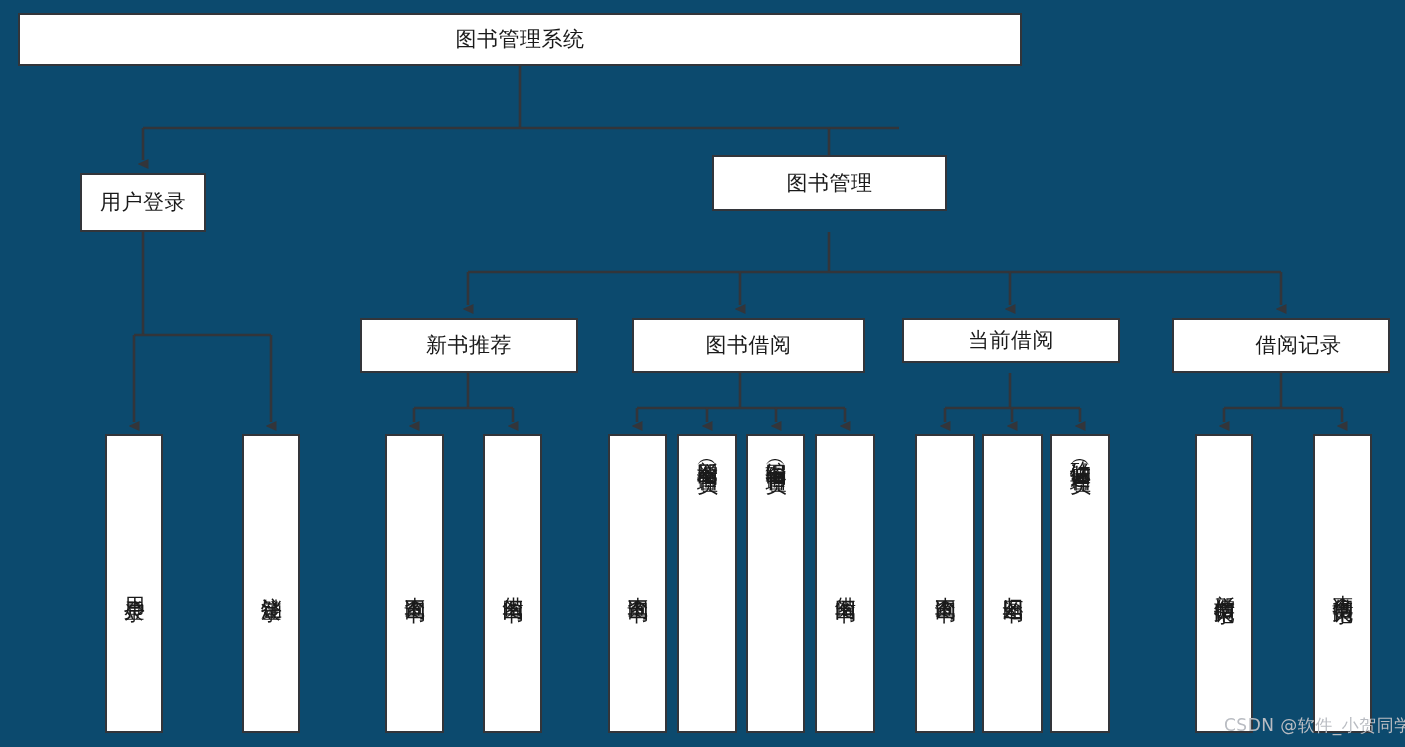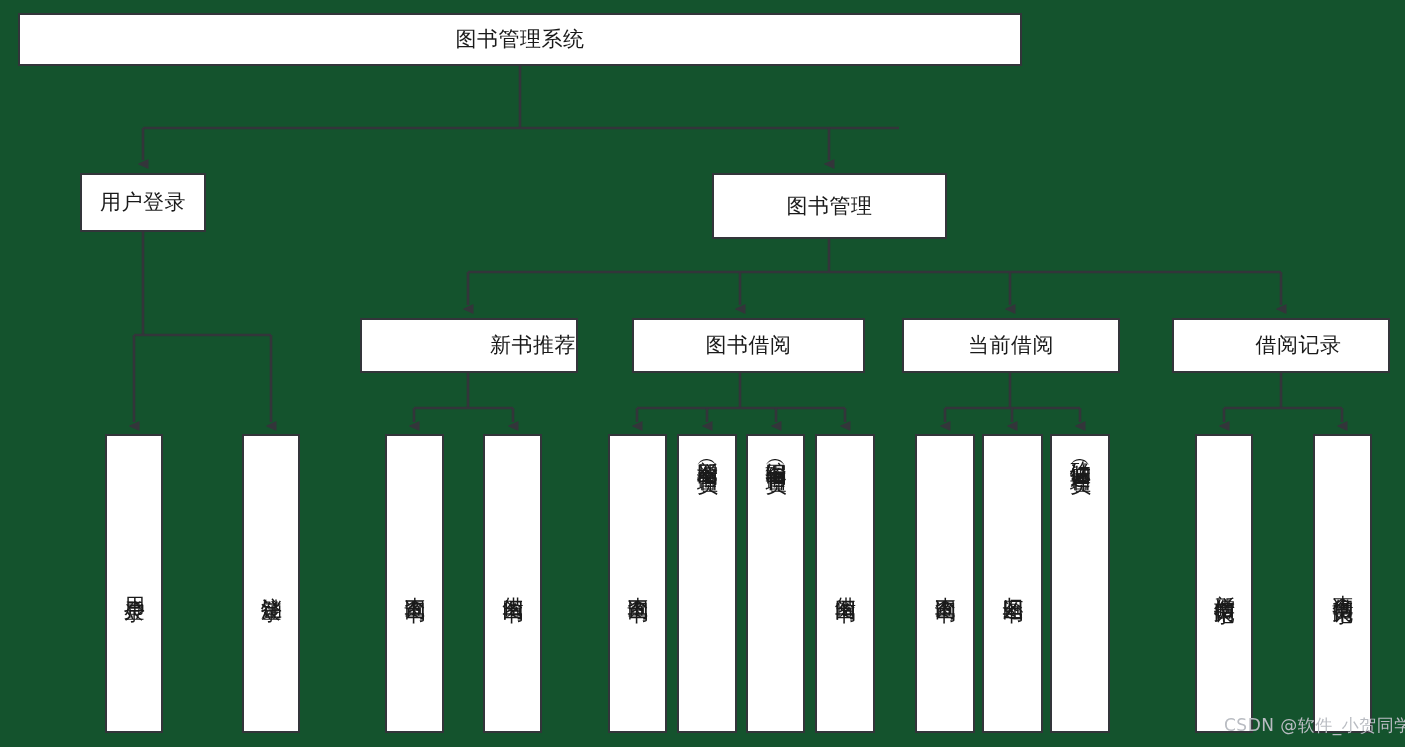--- a/index.html
+++ b/index.html
@@ -7,21 +7,21 @@
     padding: 0;
     background: #ffffff;
   }
   body {
     font-family: "DejaVu Sans", "Liberation Sans", sans-serif;
   }
   #canvas {
     position: relative;
     width: 1405px;
     height: 747px;
-    background: #14532d;
+    background: #0c4a6e;
     overflow: hidden;
   }
   #diagram-svg {
     position: absolute;
     left: 0;
     top: 0;
     width: 1405px;
     height: 747px;
   }
   .node-box {
@@ -125,31 +125,31 @@
     </g>
   </svg>
 
   <div class="node-box" style="left:18px; top:13px; width:1004px; height:53px;">
     <span class="node-label">图书管理系统</span>
   </div>
 
   <div class="node-box" style="left:80px; top:173px; width:126px; height:59px;">
     <span class="node-label">用户登录</span>
   </div>
-  <div class="node-box" style="left:712px; top:173px; width:235px; height:66px;">
+  <div class="node-box" style="left:712px; top:155px; width:235px; height:56px;">
     <span class="node-label">图书管理</span>
   </div>
 
-  <div class="node-box" style="left:360px; top:318px; width:218px; height:55px;justify-content:flex-end;">
+  <div class="node-box" style="left:360px; top:318px; width:218px; height:55px;">
     <span class="node-label">新书推荐</span>
   </div>
   <div class="node-box" style="left:632px; top:318px; width:233px; height:55px;">
     <span class="node-label">图书借阅</span>
   </div>
-  <div class="node-box" style="left:902px; top:318px; width:218px; height:55px;">
+  <div class="node-box" style="left:902px; top:318px; width:218px; height:45px;">
     <span class="node-label">当前借阅</span>
   </div>
   <div class="node-box" style="left:1172px; top:318px; width:218px; height:55px;padding-left:35px;">
     <span class="node-label">借阅记录</span>
   </div>
 
   <div class="node-box leaf-box lb-center" style="left:105px; top:434px; width:58px; height:299px;">
     <span class="node-label">用户登录</span>
   </div>
   <div class="node-box leaf-box lb-center" style="left:242px; top:434px; width:58px; height:299px;">

